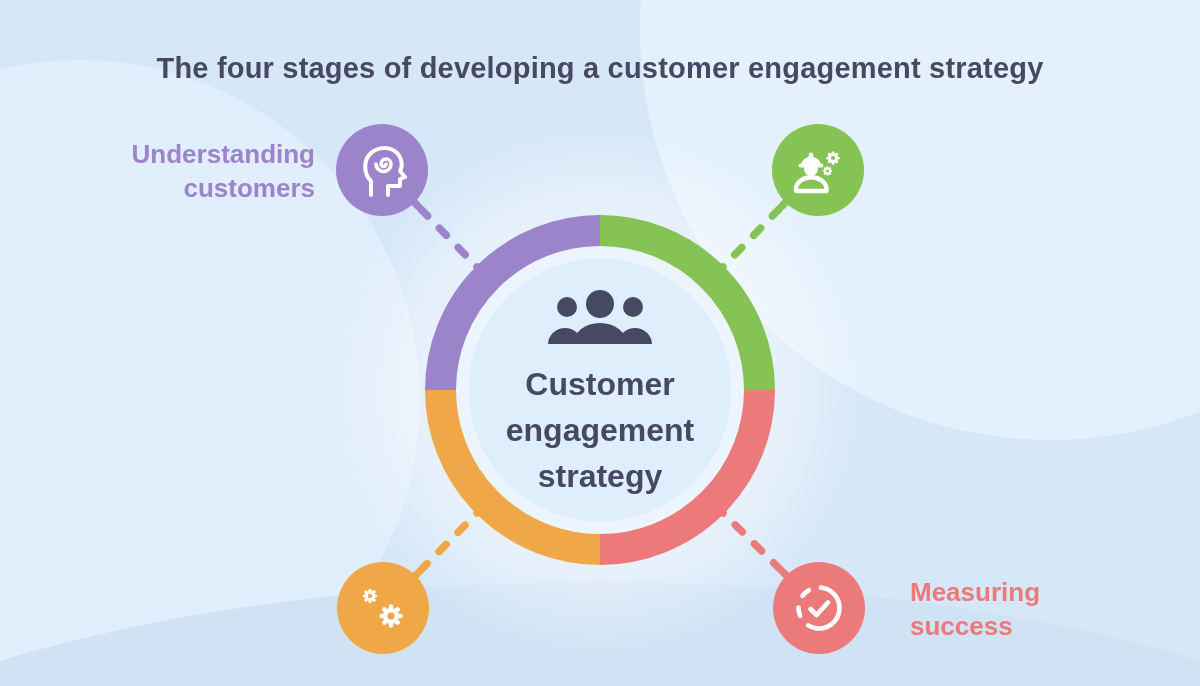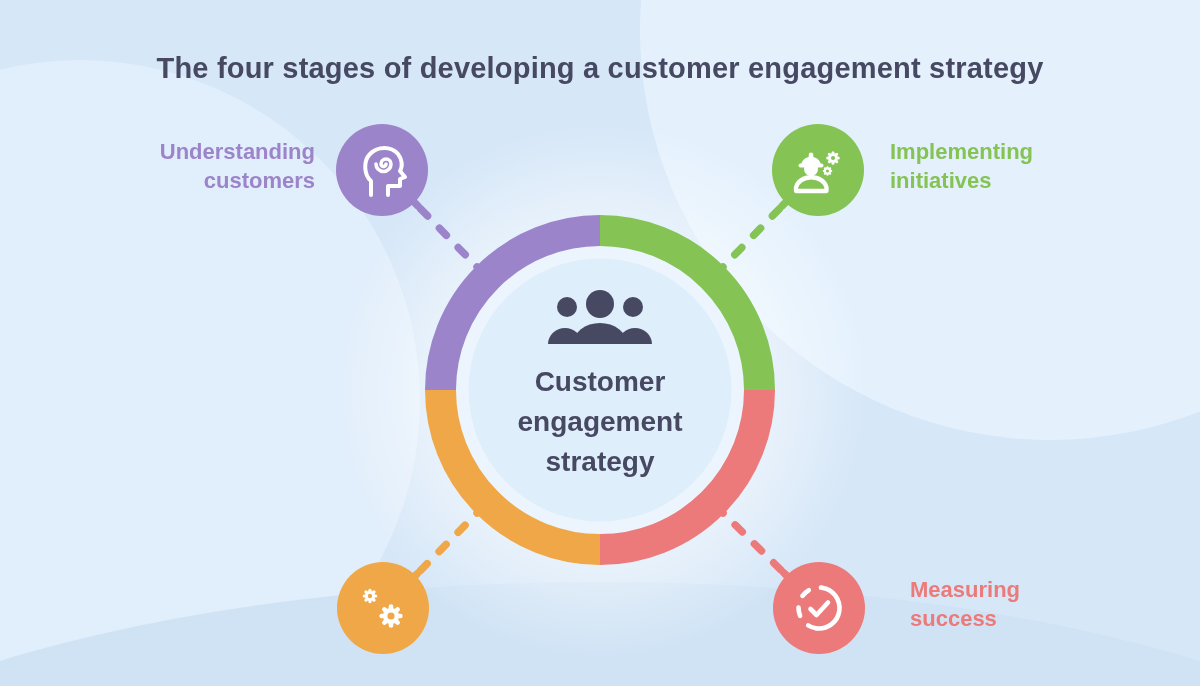--- a/index.html
+++ b/index.html
@@ -20,33 +20,33 @@
   }
   .title{
     position:absolute;top:52px;left:0;width:100%;
     text-align:center;
     font-size:29px;font-weight:700;letter-spacing:0.2px;
     margin:0;
   }
   .diagram-svg{position:absolute;left:0;top:0;}
   .stage-label{
     position:absolute;
-    font-size:22px;font-weight:700;line-height:1.3;
+    font-size:26px;font-weight:700;line-height:1.3;
     white-space:pre-line;
   }
   .label-tl{right:885px;top:138px;text-align:right;}
   .label-tr{left:890px;top:138px;text-align:left;}
   .label-bl{right:884px;top:576px;text-align:right;}
   .label-br{left:890px;top:576px;text-align:left;margin-left:20px;}
   .center-content{
     position:absolute;left:470px;top:282px;width:260px;
     display:flex;flex-direction:column;align-items:center;gap:16px;
   }
   .center-label{
-    font-size:28px;font-weight:700;line-height:1.43;
+    font-size:32px;font-weight:700;line-height:1.43;
     text-align:center;
   }
 </style>
 </head>
 <body>
 
 <div class="canvas">
 
   <div class="bg-shape bg-blob-top-right"></div>
   <div class="bg-shape bg-blob-left"></div>
@@ -149,18 +149,16 @@
         <path d="M -27 28 A 27 21 0 0 1 27 28 Z"></path>
       </g>
       <circle cx="0" cy="-12" r="16.5" fill="none" stroke="#dfeefb" stroke-width="4.5"></circle>
       <circle cx="0" cy="-12" r="14" fill="#474963"></circle>
     </svg>
     <div class="center-label" style="color: rgb(71, 73, 99);">Customer engagement strategy</div>
   </div>
 
   <div class="stage-label label-tl" style="color: rgb(156, 132, 202);">Understanding
 customers</div>
-  <div class="stage-label label-tr" style="color: rgb(132, 195, 84);">Implementing
-initiatives</div>
   <div class="stage-label label-br" style="color: rgb(236, 122, 122);">Measuring
 success</div>
 
 </div>
 
 </body></html>

